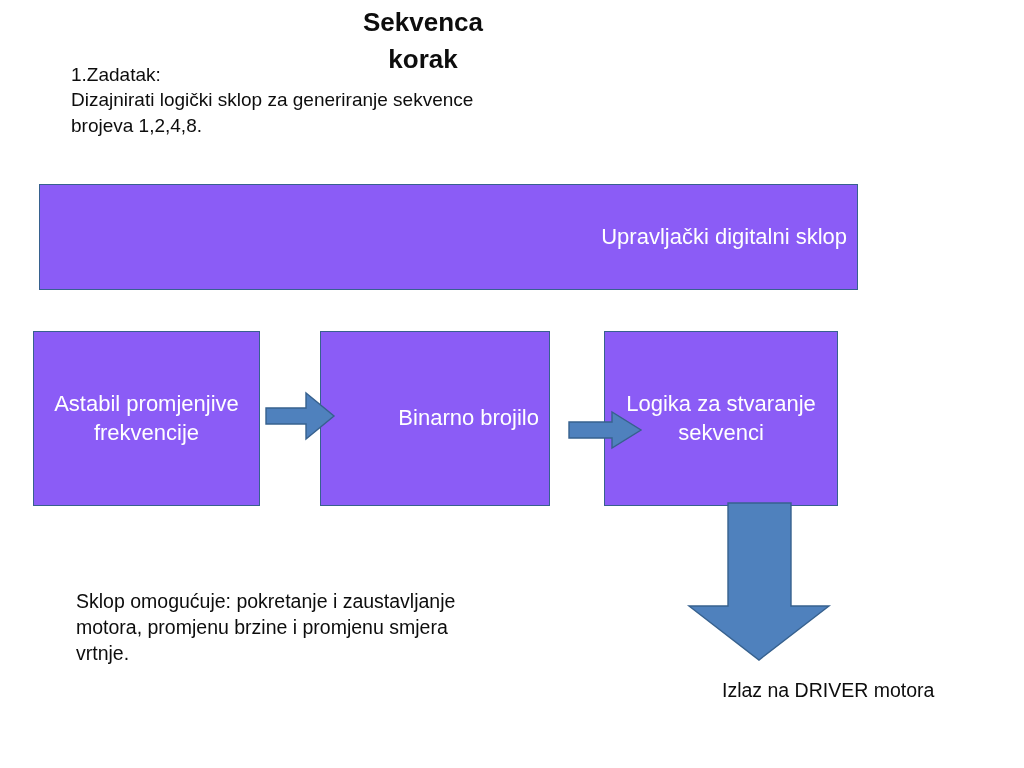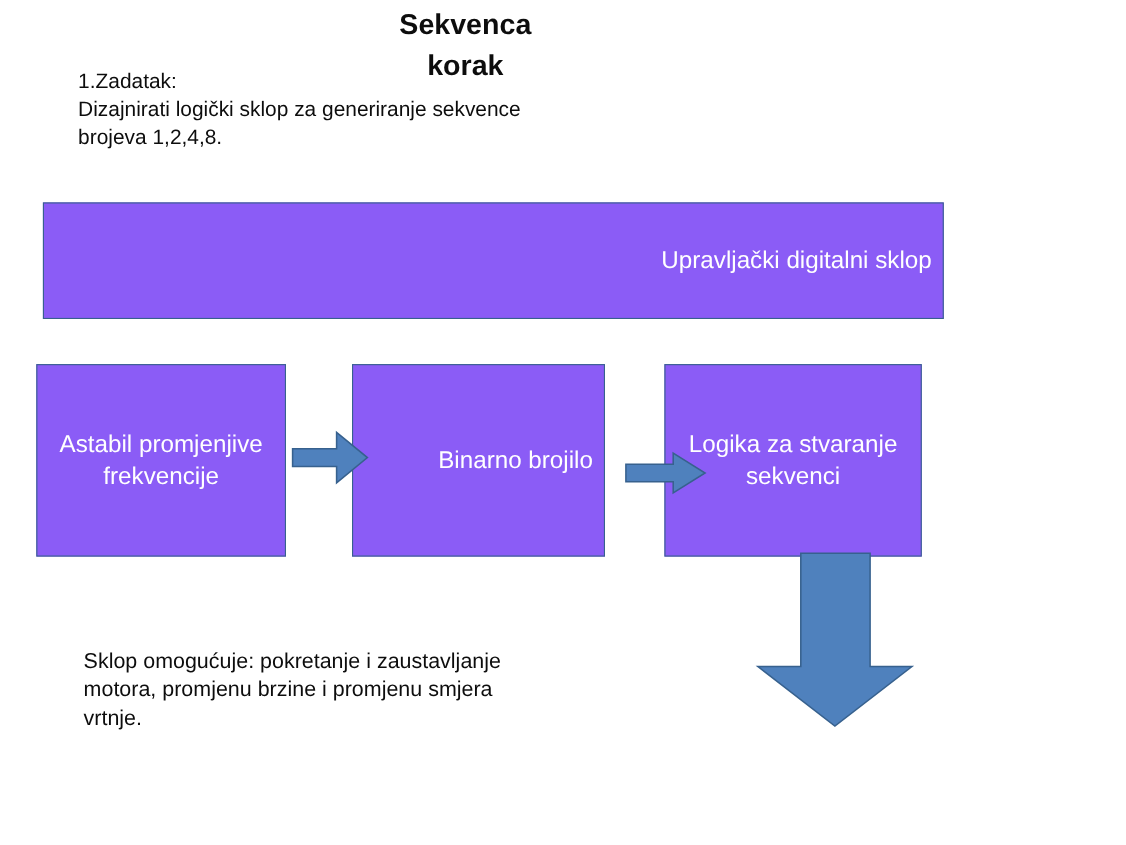--- a/index.html
+++ b/index.html
@@ -171,14 +171,15 @@
   <svg class="arrow" id="arrow-counter-logic" viewBox="0 0 74 40" preserveAspectRatio="none">
     <polygon class="arrow-shape" points="1,12 44,12 44,2 73,20 44,38 44,28 1,28"></polygon>
   </svg>
 
   <svg class="arrow" id="arrow-logic-output" viewBox="0 0 142 158" preserveAspectRatio="none">
     <polygon class="arrow-shape" points="40,0 103,0 103,103 141,103 71,157 1,103 40,103"></polygon>
   </svg>
 
   <div class="txt" id="features-text">Sklop omogućuje: pokretanje i zaustavljanje motora, promjenu brzine i promjenu smjera vrtnje.</div>
 
+  <div class="txt" id="output-label">Izlaz na DRIVER motora</div>
 
 </div>
 
 </body></html>

